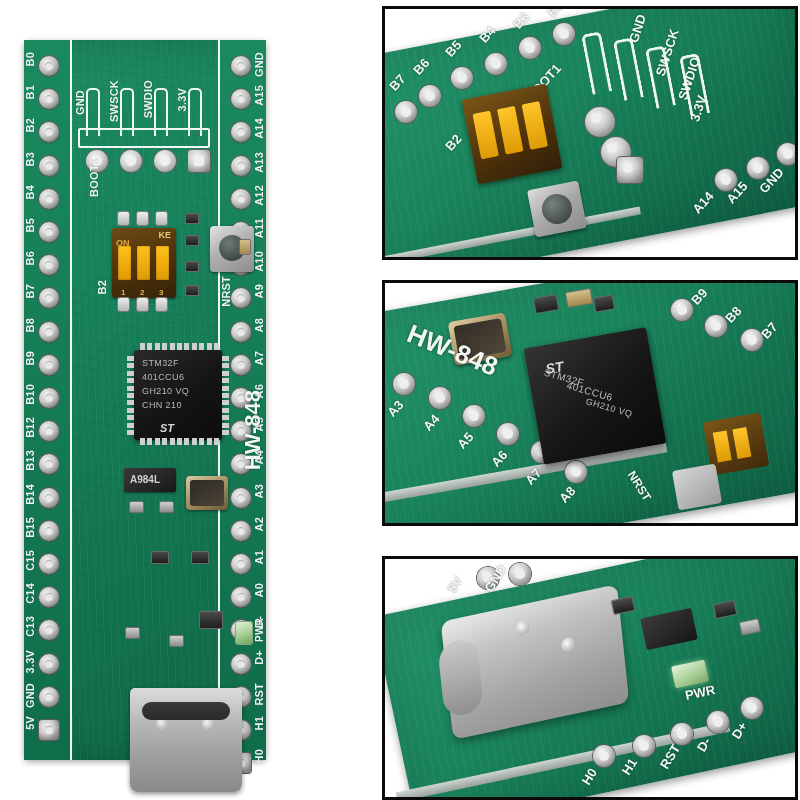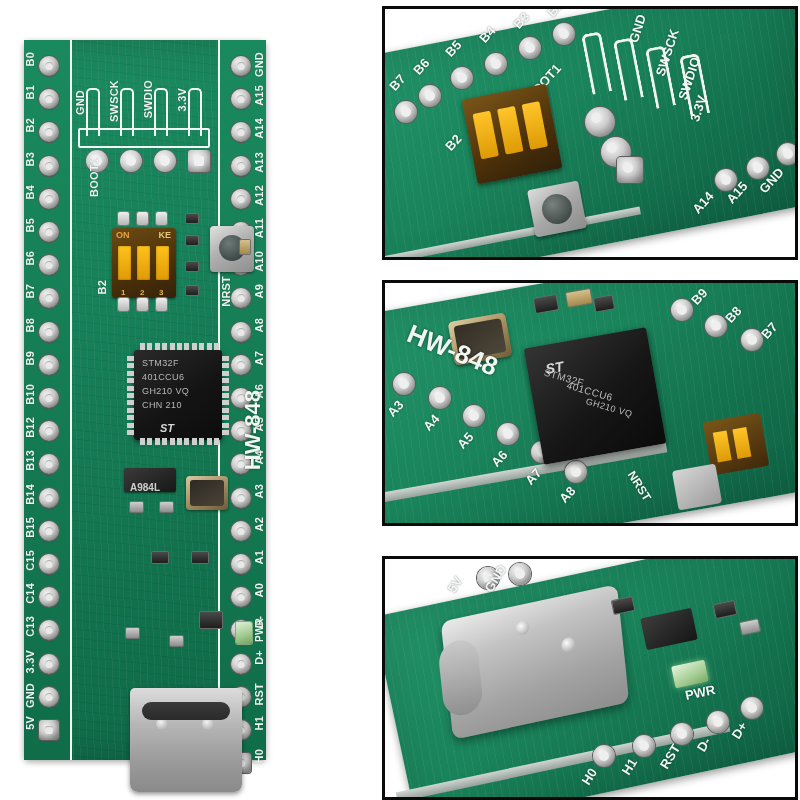--- a/index.html
+++ b/index.html
@@ -59,41 +59,41 @@
   .hole.ring{background:radial-gradient(circle at 40% 35%,#fafafa,#d6d6d6 40%,#a8a8a8 72%,#8a8a8a 100%);}
 
   #dip{position:absolute;left:88px;top:188px;width:64px;height:70px;
       background:linear-gradient(160deg,#6b4a14,#4a3009 60%,#35220a);
       border-radius:3px;box-shadow:0 1px 3px rgba(0,0,0,.5);}
   .dip-sw{position:absolute;top:18px;width:13px;height:34px;
       background:linear-gradient(180deg,#ffc21c,#e09a06);border-radius:1px;
       box-shadow:inset 0 0 2px rgba(0,0,0,.4);}
   .dip-lead{position:absolute;width:11px;height:13px;border-radius:2px;
       background:linear-gradient(180deg,#efefef,#b5b5b5);box-shadow:0 0 0 1px #7c7c7c;}
-  #dip-on{position:absolute;left:4px;top:2px;font-size:9px;color:#e8a43a;font-weight:bold;}
+  #dip-on{position:absolute;left:4px;top:10px;font-size:9px;color:#e8a43a;font-weight:bold;}
   #dip-ke{position:absolute;right:5px;top:2px;font-size:9px;color:#e8c37c;font-weight:bold;}
   .dip-num{position:absolute;bottom:1px;font-size:8px;color:#e6b656;font-weight:bold;}
 
   #rst-btn{position:absolute;left:186px;top:186px;width:44px;height:46px;
       background:linear-gradient(150deg,#e2e2e2,#b0b0b0 45%,#8e8e8e);
       border-radius:4px;box-shadow:0 1px 3px rgba(0,0,0,.5);}
   #rst-btn:after{content:"";position:absolute;left:9px;top:9px;width:26px;height:26px;border-radius:50%;
       background:radial-gradient(circle at 38% 32%,#6d7a78,#3f4a48 70%,#2d3533);}
 
   #mcu{position:absolute;left:110px;top:310px;width:88px;height:90px;
       background:linear-gradient(145deg,#2a2a2a,#141414 55%,#0c0c0c);
       border-radius:3px;box-shadow:0 2px 5px rgba(0,0,0,.55);}
   .mcu-line{position:absolute;left:8px;color:#b9b9b9;font-size:9px;letter-spacing:.4px;}
   #mcu-logo{position:absolute;left:26px;bottom:6px;color:#d8d8d8;font-size:11px;font-style:italic;font-weight:bold;}
   .mcu-pins{position:absolute;background:#cfcfcf;}
 
   #reg{position:absolute;left:100px;top:428px;width:52px;height:24px;
       background:linear-gradient(150deg,#3a3a3a,#171717);border-radius:2px;
       box-shadow:0 1px 2px rgba(0,0,0,.5);}
-  #reg-txt{position:absolute;left:6px;top:14px;color:#cfcfcf;font-size:10px;font-weight:bold;}
+  #reg-txt{position:absolute;left:6px;top:6px;color:#cfcfcf;font-size:10px;font-weight:bold;}
 
   #xtal{position:absolute;left:162px;top:436px;width:42px;height:34px;
       background:linear-gradient(150deg,#d8c8a2,#9f8a5d 55%,#6d5c37);
       border-radius:4px;box-shadow:0 1px 3px rgba(0,0,0,.5);}
   #xtal:after{content:"";position:absolute;inset:4px;border-radius:3px;
       background:linear-gradient(150deg,#2e2a22,#4a4338);}
   #xtal-txt{position:absolute;left:7px;top:12px;color:#b3a98f;font-size:7px;}
 
   #usb{position:absolute;left:106px;top:648px;width:112px;height:104px;
       background:linear-gradient(180deg,#dcdcdc,#b6b6b6 35%,#9b9b9b 70%,#8a8a8a);

